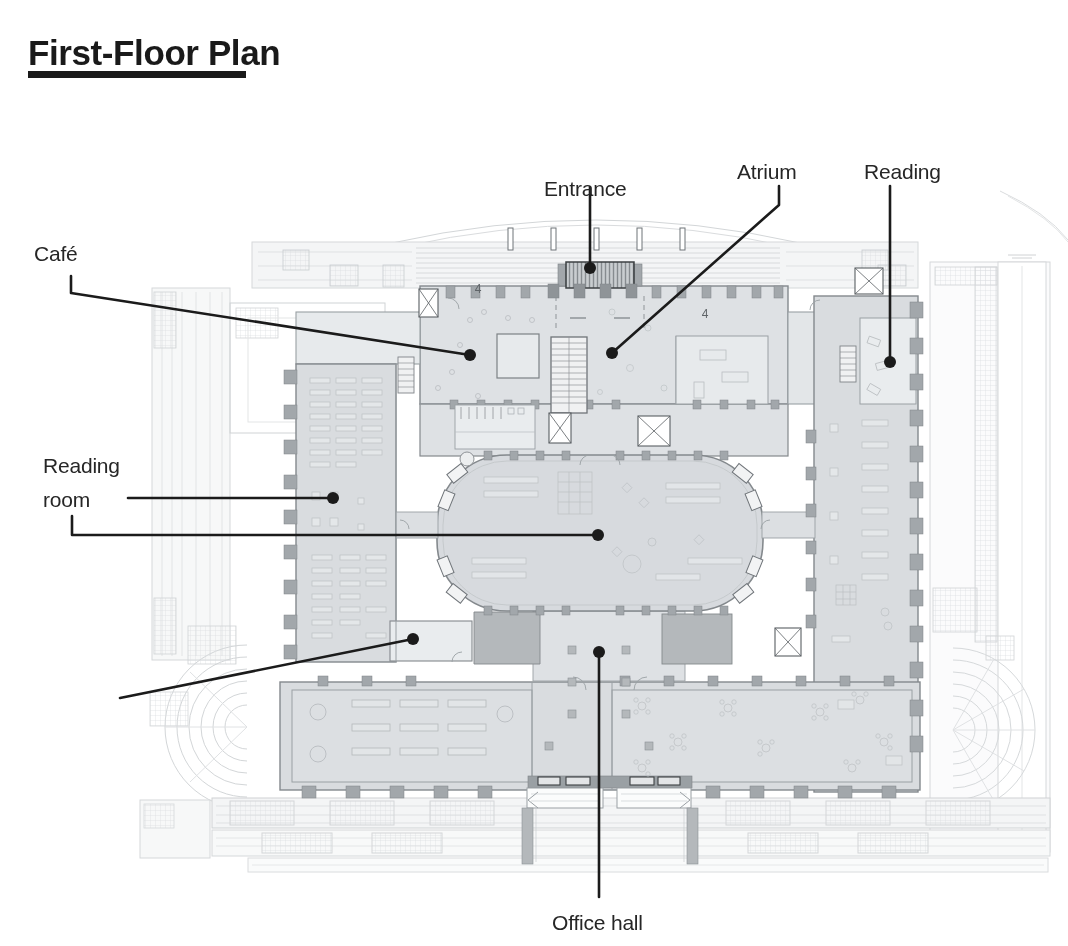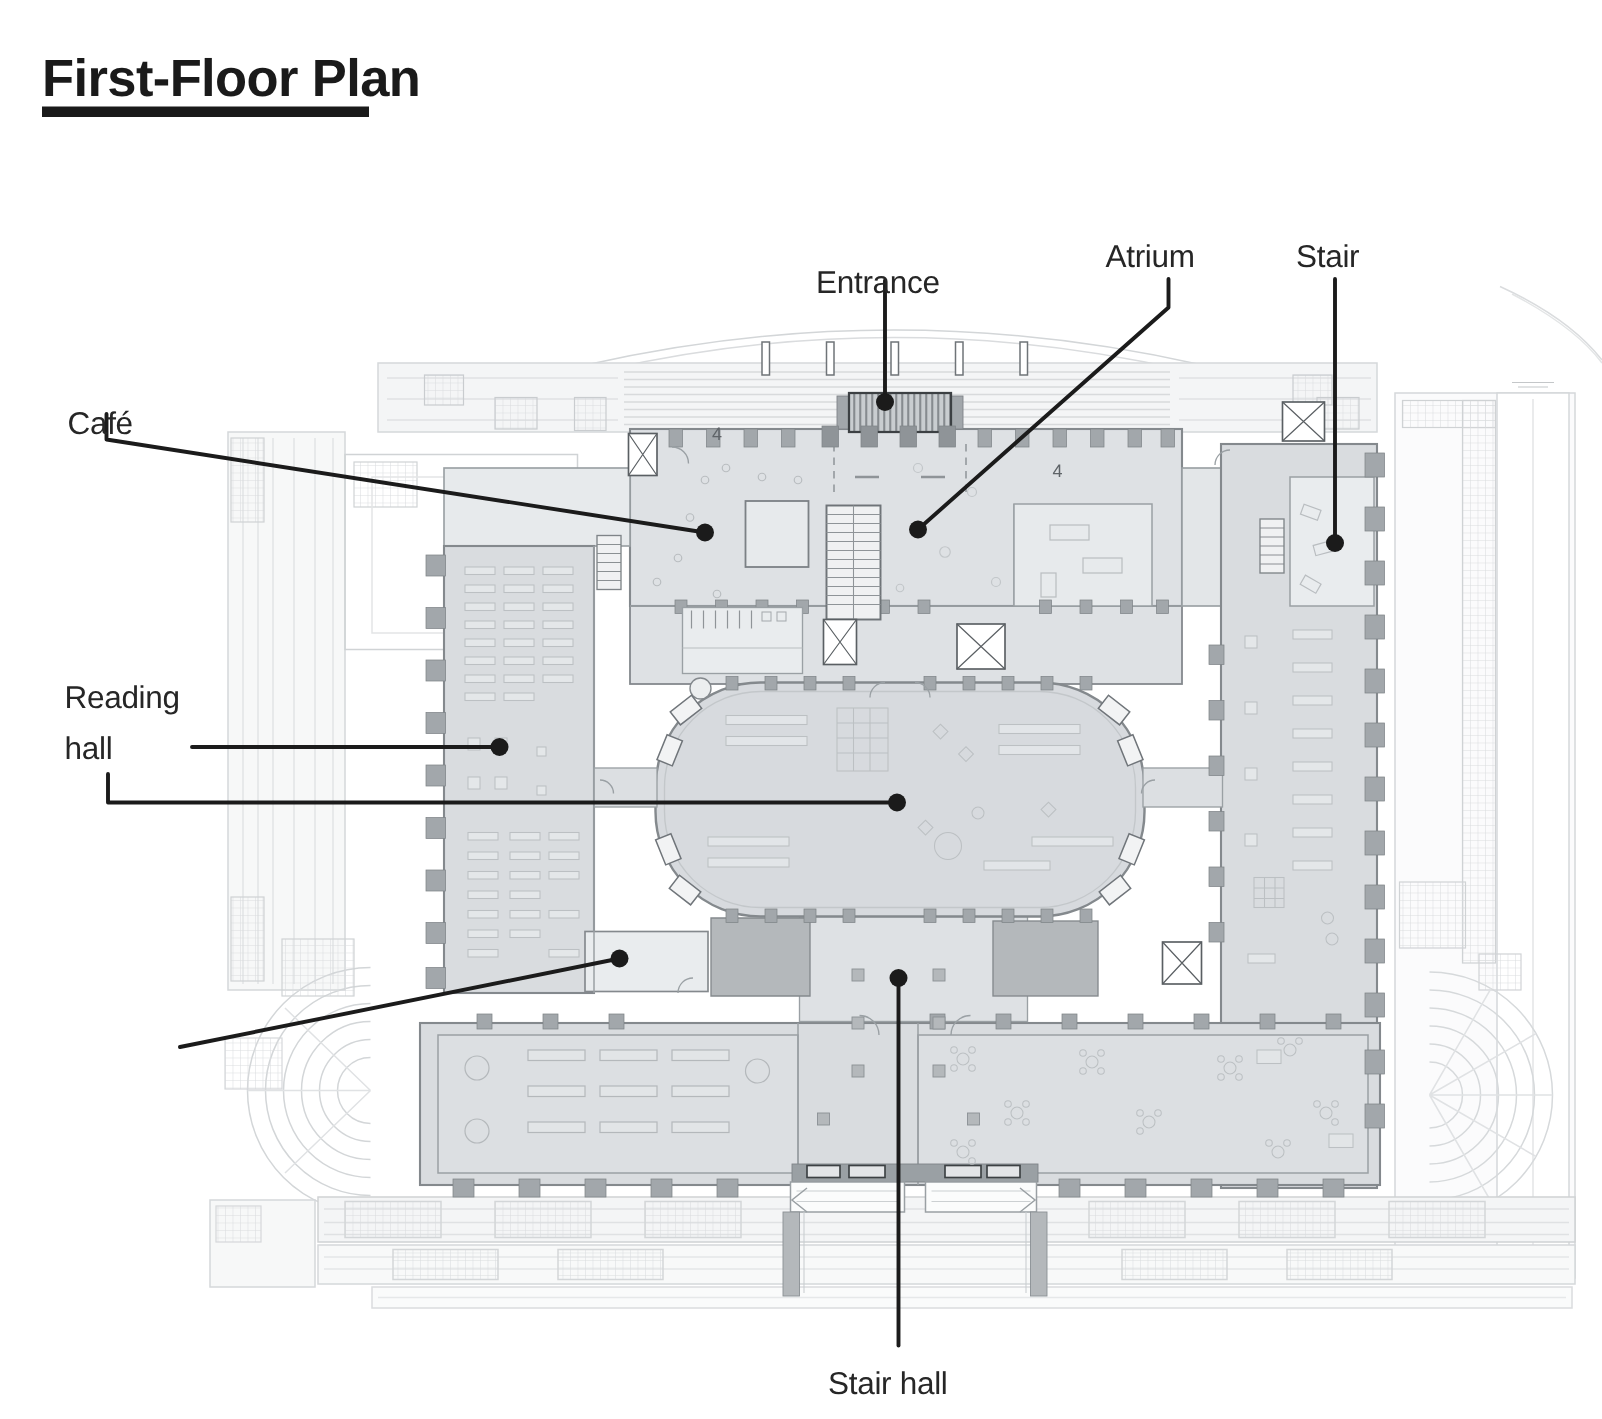--- a/index.html
+++ b/index.html
@@ -9,21 +9,21 @@
   .title{position:absolute;left:28px;top:33px;font-size:35px;font-weight:700;
          color:#1a1a1a;letter-spacing:-0.4px;white-space:nowrap;}
   .title-rule{position:absolute;left:28px;top:71px;width:218px;height:7px;background:#1a1a1a;}
   .lbl{position:absolute;font-size:21px;color:#262626;letter-spacing:-0.2px;
        line-height:34px;white-space:nowrap;}
   .lbl.wrap{white-space:normal;width:92px;}
   .lbl-stair{left:552px;top:906px;}
   .lbl-entrance{left:544px;top:172px;}
   .lbl-atrium{left:737px;top:155px;}
   .lbl-office{left:864px;top:155px;}
-  .lbl-cafe{left:45px;top:237px;margin-top:29px;}
+  .lbl-cafe{left:34px;top:237px;}
   .lbl-reading{left:43px;top:449px;}
   .lbl-meeting{left:46px;top:651px;}
 </style>
 </head>
 <body>
 
 <div class="canvas">
 
   <svg class="plan-svg" width="1068" height="946" viewBox="0 0 1068 946">
     <defs>
@@ -542,17 +542,17 @@
       <path d="M599,897 V652"></path>
       <circle cx="599" cy="652" r="6" fill="#1b1b1b" stroke="none"></circle>
     </g>
   </svg>
 
   <div class="title">First-Floor Plan</div>
   <div class="title-rule"></div>
 
   <div class="lbl lbl-entrance">Entrance</div>
   <div class="lbl lbl-atrium">Atrium</div>
-  <div class="lbl lbl-office">Stair</div>
+  <div class="lbl lbl-office">Reading</div>
   <div class="lbl lbl-cafe">Café</div>
-  <div class="lbl wrap lbl-reading">Reading hall</div>
-  <div class="lbl lbl-stair">Stair hall</div>
+  <div class="lbl wrap lbl-reading">Reading room</div>
+  <div class="lbl lbl-stair">Office hall</div>
 </div>
 
 </body></html>

